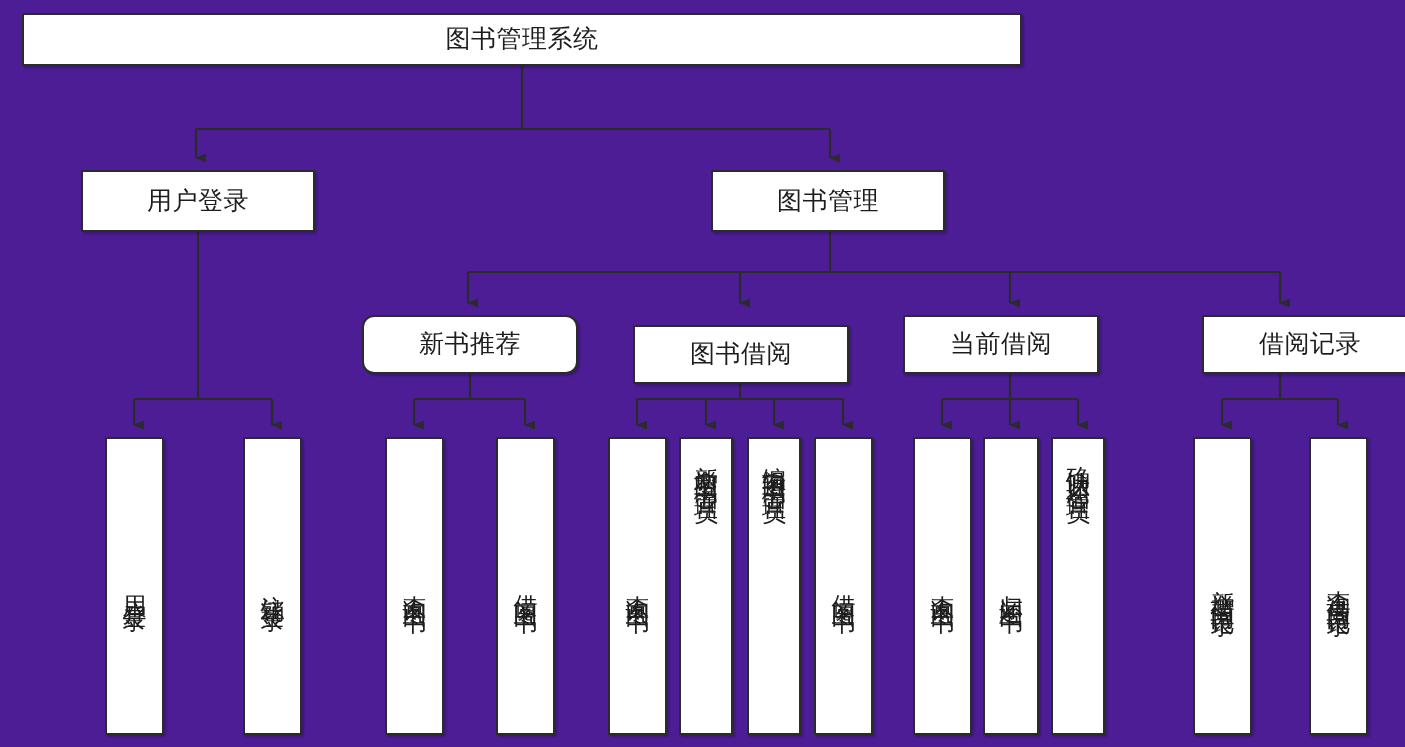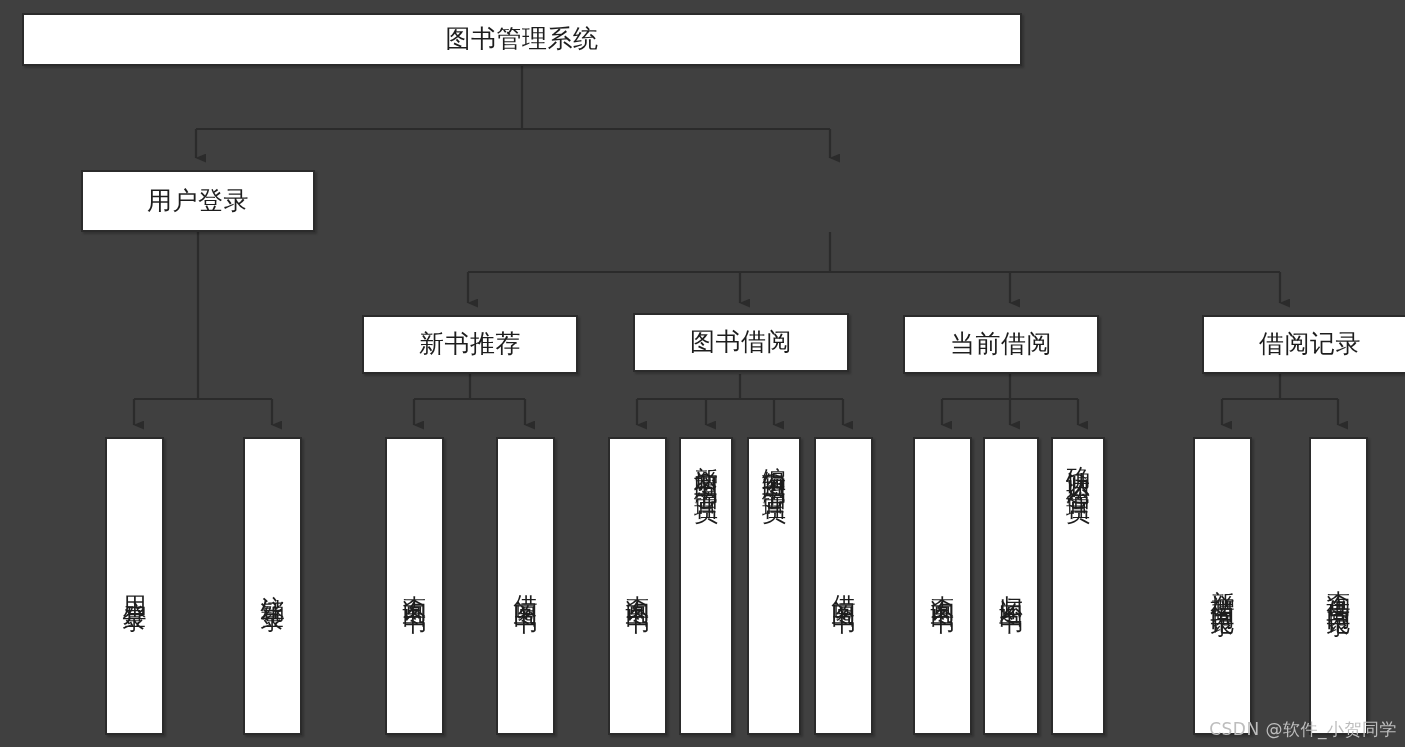--- a/index.html
+++ b/index.html
@@ -8,21 +8,21 @@
     padding: 0;
     background: #ffffff;
   }
   body {
     font-family: "DejaVu Sans", "Liberation Sans", sans-serif;
   }
   #diagram-root {
     position: relative;
     width: 1405px;
     height: 747px;
-    background: #404040;
+    background: #4c1d95;
     overflow: hidden;
   }
   #edge-layer {
     position: absolute;
     left: 0;
     top: 0;
     width: 1405px;
     height: 747px;
     pointer-events: none;
   }
@@ -136,25 +136,28 @@
     </g>
   </svg>
 
   <div class="node root horizontal" style="left:22px; top:13px; width:1000px; height:53px;">
     <span class="node-label">图书管理系统</span>
   </div>
 
   <div class="node horizontal" style="left:81px; top:170px; width:234px; height:62px;">
     <span class="node-label">用户登录</span>
   </div>
-
-  <div class="node horizontal" style="left:362px; top:315px; width:216px; height:59px;">
+  <div class="node horizontal" style="left:711px; top:170px; width:234px; height:62px;">
+    <span class="node-label">图书管理</span>
+  </div>
+
+  <div class="node horizontal" style="left:362px; top:315px; width:216px; height:59px;border-radius:12px;">
     <span class="node-label">新书推荐</span>
   </div>
-  <div class="node horizontal" style="left:633px; top:313px; width:216px; height:59px;">
+  <div class="node horizontal" style="left:633px; top:325px; width:216px; height:59px;">
     <span class="node-label">图书借阅</span>
   </div>
   <div class="node horizontal" style="left:903px; top:315px; width:196px; height:59px;">
     <span class="node-label">当前借阅</span>
   </div>
   <div class="node horizontal" style="left:1172px; top:315px; width:216px; height:59px;margin-left:30px;">
     <span class="node-label">借阅记录</span>
   </div>
 
   <div class="node vertical centered" style="left:105px; top:437px; width:59px; height:298px;">
@@ -194,15 +197,14 @@
     <span class="node-label">确认归还（管理员）</span>
   </div>
 
   <div class="node vertical centered" style="left:1193px; top:437px; width:59px; height:298px;">
     <span class="node-label">新增借阅记录</span>
   </div>
   <div class="node vertical centered" style="left:1309px; top:437px; width:59px; height:298px;">
     <span class="node-label">查询借阅记录</span>
   </div>
 
-  <div id="watermark">CSDN @软件_小贺同学</div>
 
 </div>
 
 </body></html>

